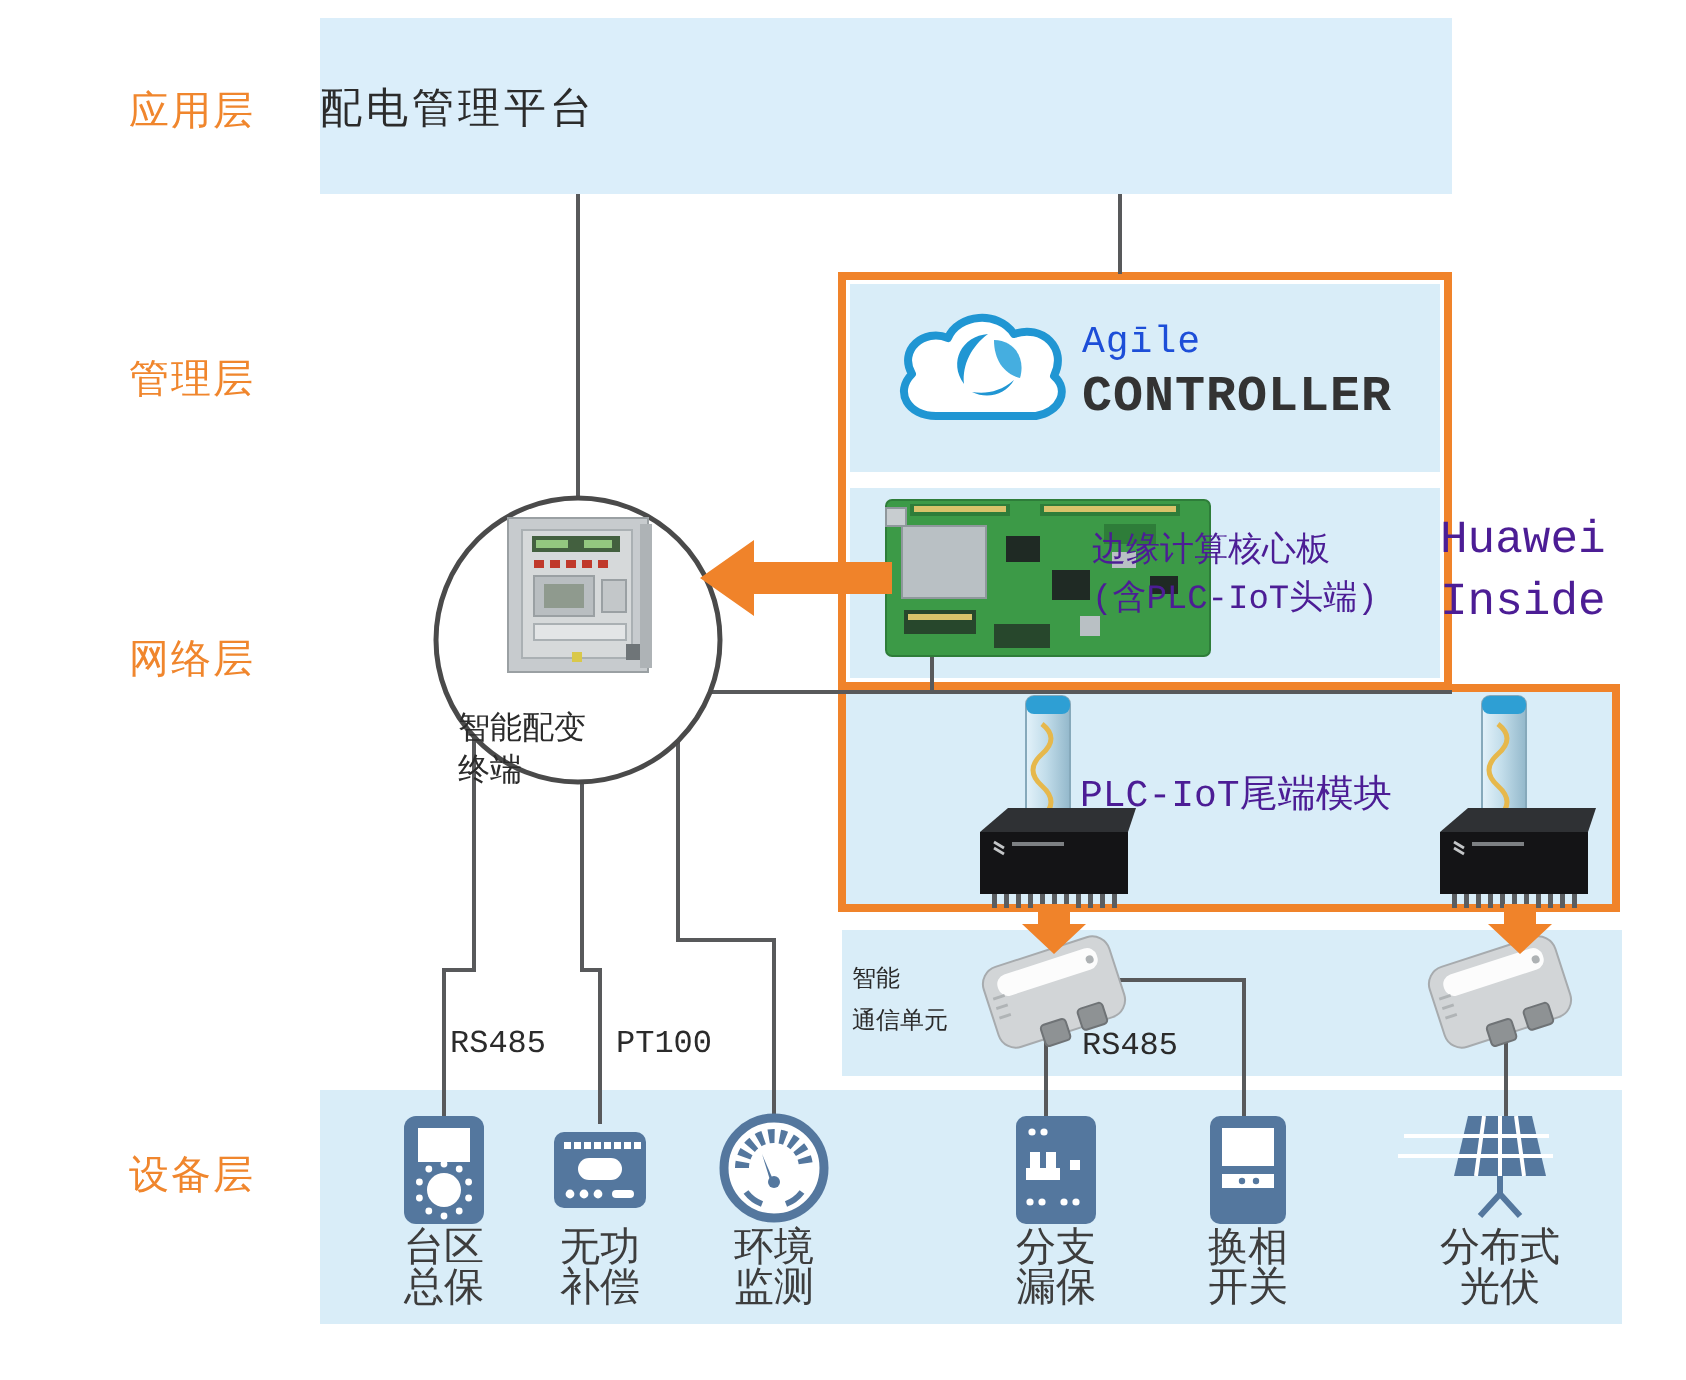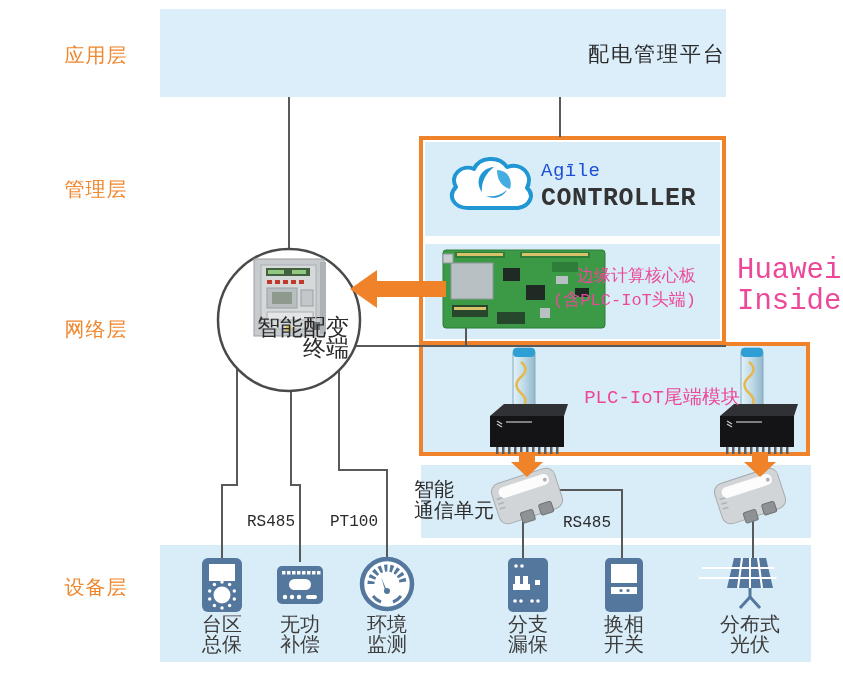--- a/index.html
+++ b/index.html
@@ -5,22 +5,22 @@
   html,body{margin:0;padding:0;background:#ffffff;}
   #canvas{
     position:relative;width:843px;height:690px;overflow:hidden;background:#ffffff;
     font-family:Liberation Mono, monospace;
   }
   .abs{position:absolute;}
   .bluebox{position:absolute;background:#D9EDF8;}
   .orangebox{position:absolute;border:4px solid #F0832A;box-sizing:border-box;background:#ffffff;}
   .layer-label{position:absolute;width:110px;text-align:center;color:#F0862D;font-size:20px;font-weight:500;letter-spacing:1px;}
   .txt{position:absolute;color:#2B2B2B;}
-  .center{text-align:right;}
-  .orange-txt{color:#ec4899;}
+  .center{text-align:left;}
+  .orange-txt{color:#4c1d95;}
   .devlabel{position:absolute;width:84px;text-align:center;font-size:20px;line-height:20px;color:#3D3D3D;top:616px;}
   svg{position:absolute;left:0;top:0;pointer-events:none;}
 </style>
 </head>
 <body>
 
 <div id="canvas">
 
   <div class="abs" style="left:160px;top:9px;width:566px;height:88px;background:#DBEEFA;"></div>
 
@@ -293,33 +293,33 @@
   <div class="txt center" style="left:160px;top:40px;width:566px;font-size:21px;font-weight:500;letter-spacing:2px;">配电管理平台</div>
 
   <div class="txt" style="left:541px;top:160px;font-size:19px;color:#1d4ed8;letter-spacing:0.5px;">Agīle</div>
   <div class="txt" style="left:541px;top:184px;font-size:25px;font-weight:bold;color:#333333;letter-spacing:0.5px;">CONTROLLER</div>
 
   <div class="txt center orange-txt" style="left:546px;top:265px;width:150px;font-size:17px;line-height:24px;font-weight:500;">
     <div>边缘计算核心板</div>
     <div>(含PLC-IoT头端)</div>
   </div>
 
-  <div class="txt orange-txt" style="left:737px;top:255px;font-size:29px;line-height:31px;font-weight:500;">
+  <div class="txt orange-txt" style="left:720px;top:255px;font-size:23px;line-height:31px;font-weight:500;">
     <div>Huawei</div>
     <div>Inside</div>
   </div>
 
   <div class="txt center orange-txt" style="left:540px;top:384px;width:200px;font-size:19px;font-weight:500;">PLC-IoT尾端模块</div>
 
-  <div class="txt center" style="left:229px;top:319px;width:120px;font-size:23px;line-height:21px;">
+  <div class="txt center" style="left:229px;top:355px;width:120px;font-size:16px;line-height:21px;">
     <div>智能配变</div>
     <div>终端</div>
   </div>
 
-  <div class="txt" style="left:414px;top:480px;font-size:20px;line-height:21px;">
+  <div class="txt" style="left:426px;top:480px;font-size:12px;line-height:21px;">
     <div>智能</div>
     <div>通信单元</div>
   </div>
 
   <div class="txt center" style="left:225px;top:513px;width:70px;font-size:16px;">RS485</div>
   <div class="txt center" style="left:308px;top:513px;width:70px;font-size:16px;">PT100</div>
   <div class="txt center" style="left:541px;top:514px;width:70px;font-size:16px;">RS485</div>
 
   <div class="devlabel" style="left:180px;">
     <div>台区</div>

